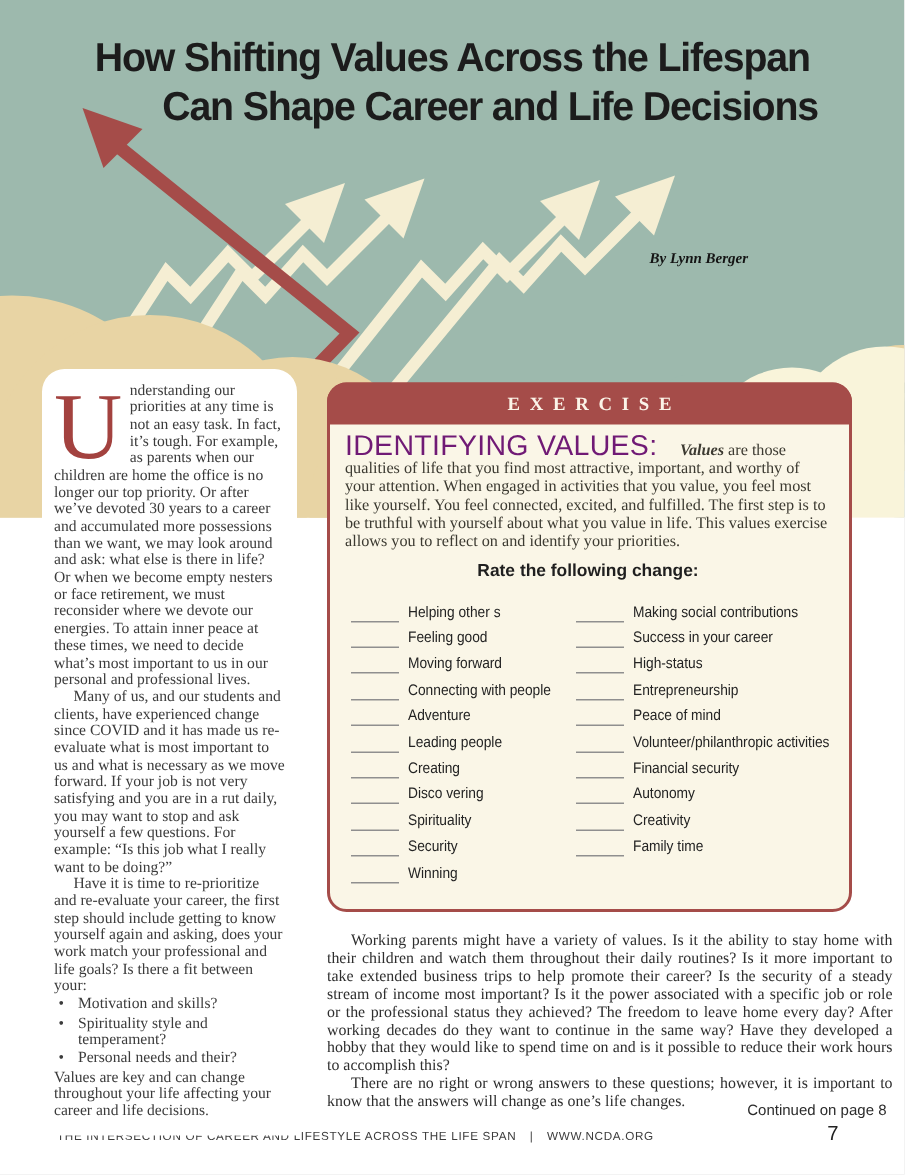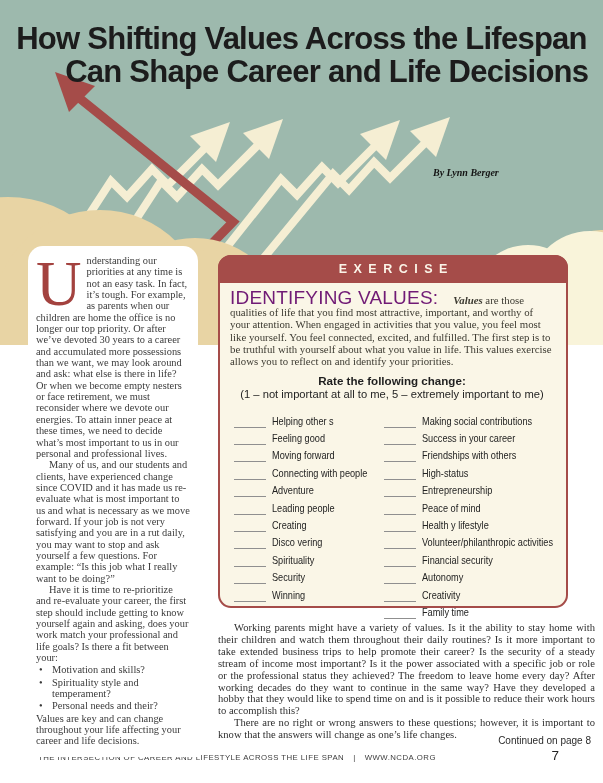--- a/index.html
+++ b/index.html
@@ -6,21 +6,21 @@
   .page {
     position:relative; width:603px; height:783px; background:#ffffff;
     margin:0 auto; overflow:hidden;
     font-family:"Liberation Serif", serif; color:#3a3a3a;
   }
   .hero { position:absolute; left:0; top:0; z-index:0; }
 
   .title {
     position:absolute; left:0; top:22px; width:603px; z-index:2;
     text-align:center; font-family:"Liberation Sans", sans-serif;
-    font-weight:bold; font-size:32px; line-height:33px; color:#1c1c1c;
+    font-weight:bold; font-size:27px; line-height:33px; color:#1c1c1c;
     letter-spacing:-0.8px; white-space:nowrap;
   }
   .title .t1 { transform:scaleX(0.97); transform-origin:center; }
   .title .t2 { transform:scaleX(0.97) translateX(26px); transform-origin:center; }
 
   .byline {
     position:absolute; left:433px; top:167px; width:110px; z-index:2;
     font-style:italic; font-weight:bold; font-size:10px; color:#141414;
   }
 
@@ -43,21 +43,21 @@
 
   
   .exbox {
     position:absolute; left:218px; top:255px; width:350px; height:353px; z-index:3;
     box-sizing:border-box; background:#faf6e7;
     border:2px solid #a54c49; border-radius:13px;
   }
   .exhead {
     height:28px; margin:-2px -2px 0 -2px; background:#a54c49;
     border-radius:13px 13px 0 0; color:#fbf4e8;
-    font-family:Liberation Sans, sans-serif; font-weight:bold;
+    font-family:Liberation Serif, serif; font-weight:bold;
     font-size:12.5px; letter-spacing:6.5px; text-indent:6.5px;
     text-align:center; line-height:29px;
   }
   .exbody { padding:9px 12px 0 10px; }
   .exintro { margin:0; font-size:10.8px; line-height:12.2px; color:#3c3a31; }
   .ivhead {
     font-family:"Liberation Sans", sans-serif; font-size:19px;
     color:#701a75; margin-right:15px; letter-spacing:0.2px;
   }
   .rate1 {
@@ -181,21 +181,20 @@
         </li>
       </ul>
     <p>Values are key and can change throughout your life affecting your career and life decisions.</p>
   </div>
 
   <div class="exbox">
     <div class="exhead">EXERCISE</div>
     <div class="exbody">
       <p class="exintro"><span class="ivhead">IDENTIFYING VALUES:</span><b><i>Values</i></b><span> are those qualities of life that you find most attractive, important, and worthy of your attention. When engaged in activities that you value, you feel most like yourself. You feel connected, excited, and fulfilled. The first step is to be truthful with yourself about what you value in life. This values exercise allows you to reflect on and identify your priorities.</span></p>
       <div class="rate1">Rate the following change:</div>
-      <div class="rate2">(1 – not important at all to me, 5 – extremely important to me)</div>
       <div class="vals">
         <div class="vcol">
 
 
             <div class="vrow">
               <span class="blank"></span>
               <span class="vlabel">Helping other s</span>
             </div>
 
             <div class="vrow">
@@ -253,44 +252,36 @@
             <div class="vrow">
               <span class="blank"></span>
               <span class="vlabel">Making social contributions</span>
             </div>
 
             <div class="vrow">
               <span class="blank"></span>
               <span class="vlabel">Success in your career</span>
             </div>
 
-            <div class="vrow">
-              <span class="blank"></span>
-              <span class="vlabel">Friendships with others</span>
-            </div>
 
             <div class="vrow">
               <span class="blank"></span>
               <span class="vlabel">High-status</span>
             </div>
 
             <div class="vrow">
               <span class="blank"></span>
               <span class="vlabel">Entrepreneurship</span>
             </div>
 
             <div class="vrow">
               <span class="blank"></span>
               <span class="vlabel">Peace of mind</span>
             </div>
 
-            <div class="vrow">
-              <span class="blank"></span>
-              <span class="vlabel">Health y lifestyle</span>
-            </div>
 
             <div class="vrow">
               <span class="blank"></span>
               <span class="vlabel">Volunteer/philanthropic activities</span>
             </div>
 
             <div class="vrow">
               <span class="blank"></span>
               <span class="vlabel">Financial security</span>
             </div>

